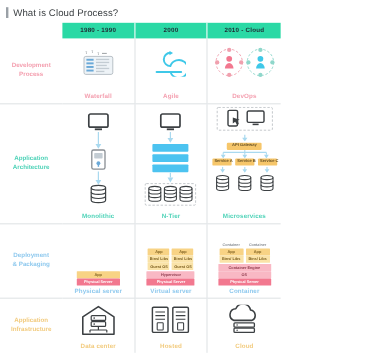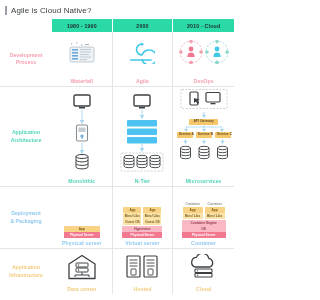--- a/index.html
+++ b/index.html
@@ -111,21 +111,21 @@
 
   .people-row { display: flex; align-items: center; justify-content: center; gap: 1px; }
 </style>
 </head>
 <body>
 
 <div class="page">
 
   <div class="title-row">
     <div class="title-bar"></div>
-    <div class="title-text">Agile is Cloud Native?</div>
+    <div class="title-text">What is Cloud Process?</div>
   </div>
 
   <div class="grid">
 
     <div class="cell hdr-spacer"></div>
     <div class="cell hdr">1980 - 1990</div>
     <div class="cell hdr">2000</div>
     <div class="cell hdr last">2010 - Cloud</div>
 
     <div class="cell rowlabel rl-dev rowsep-left">

